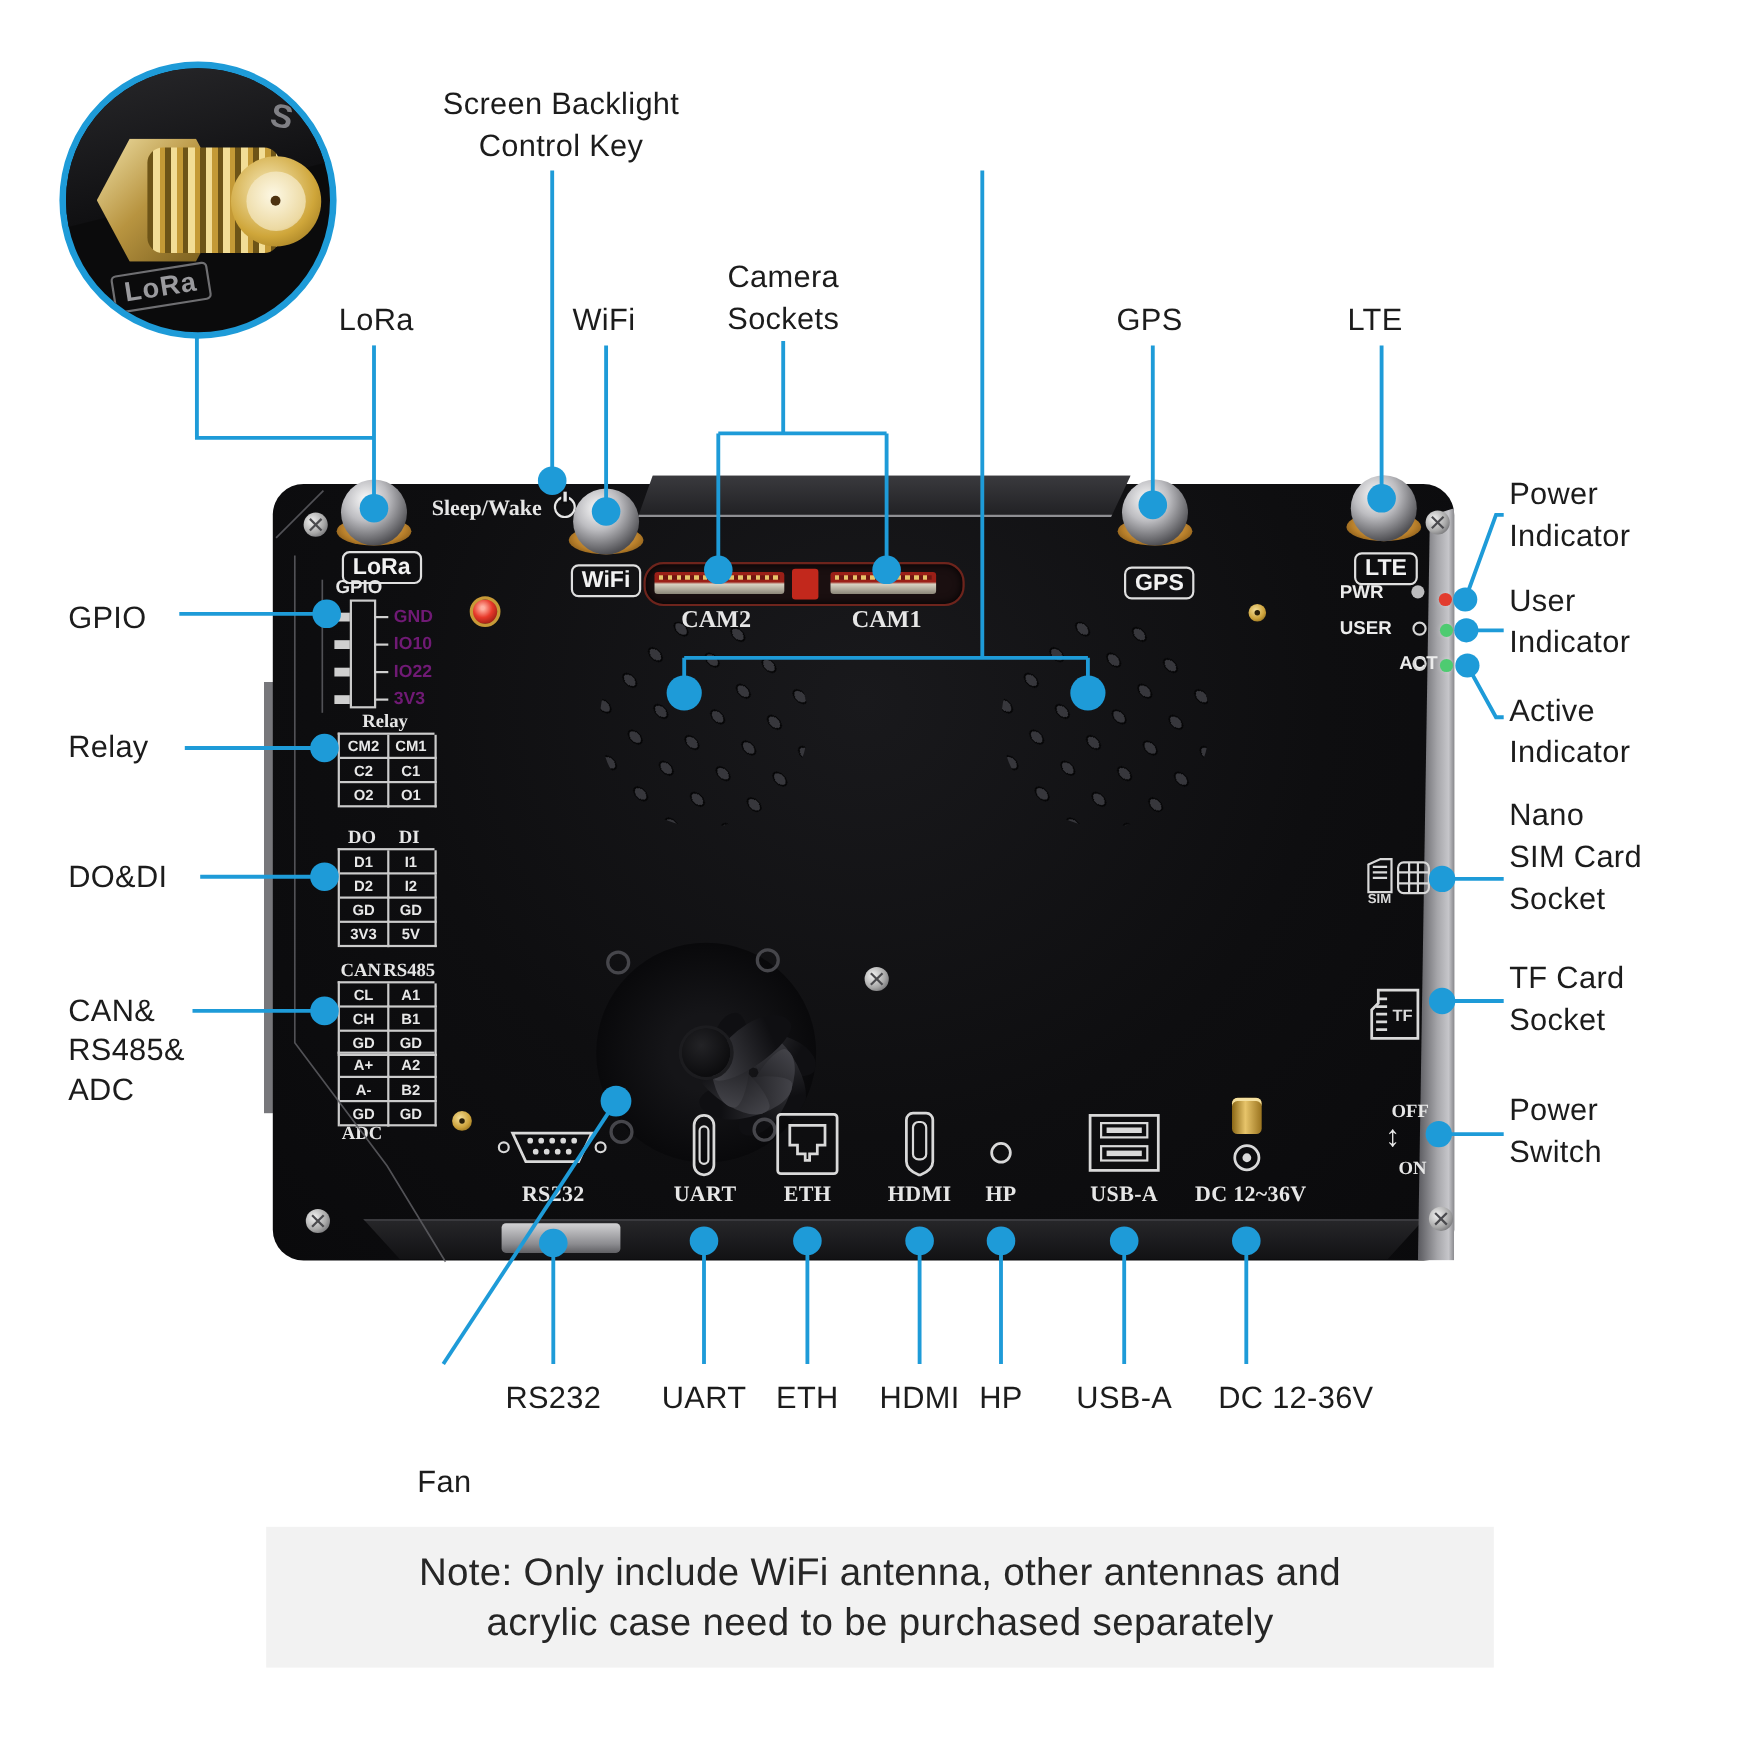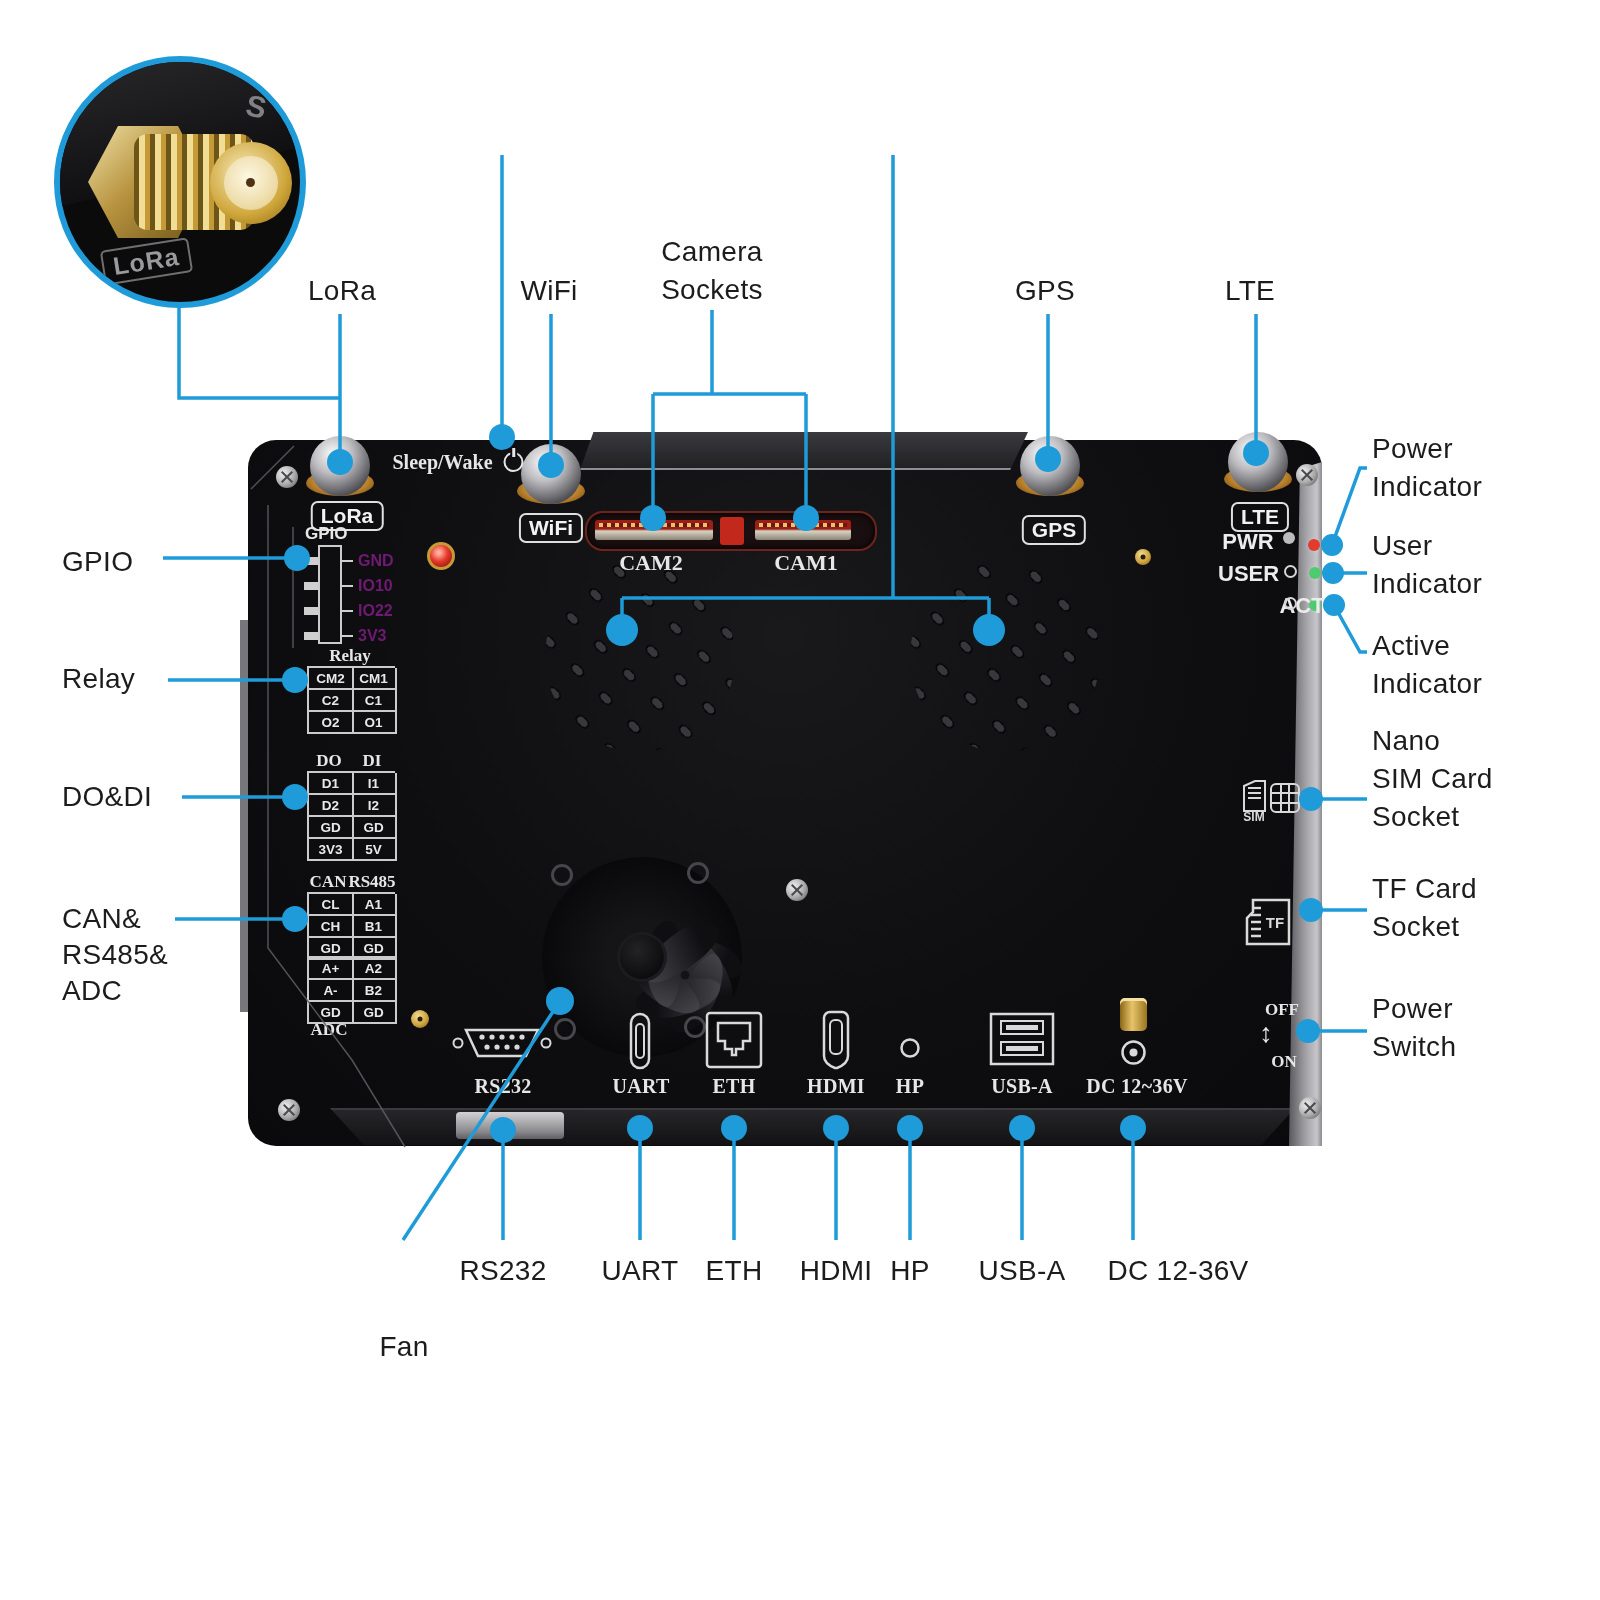--- a/index.html
+++ b/index.html
@@ -85,21 +85,21 @@
   .cell{width:43px;height:20px;border-right:2px solid #cbcbcb;border-bottom:2px solid #cbcbcb;
         display:flex;align-items:center;justify-content:center;
         font-size:13.5px;font-weight:bold;color:#e8e8e8;}
   
   .gbox{position:absolute;left:318px;top:545px;width:20px;height:95px;border:2px solid #cbcbcb;z-index:6;}
   .gpin{position:absolute;z-index:6;display:flex;align-items:center;}
   .stub{width:14px;height:8px;background:#cfcfcf;margin-right:22px;}
   .dash{width:13px;height:2px;background:#cfcfcf;margin-right:5px;}
   .gtxt{font-size:16px;font-weight:bold;color:#701a75;}
   
-  .indrow{position:absolute;z-index:6;width:60px;text-align:center;font-size:22px;font-weight:bold;color:#ececec;}
+  .indrow{position:absolute;z-index:6;width:60px;text-align:left;font-size:17px;font-weight:bold;color:#ececec;}
   .pwrdot{position:absolute;left:1283px;width:12px;height:12px;border-radius:50%;background:#bcbcbe;z-index:6;}
   .ringsm{position:absolute;left:1284px;width:9px;height:9px;border:2.5px solid #d6d6d6;border-radius:50%;z-index:6;}
   .updown{position:absolute;left:1266px;top:1018px;z-index:6;color:#e8e8e8;font-size:27px;transform:translateX(-50%);}
   
   .inset{position:absolute;left:54px;top:56px;width:240px;height:240px;border-radius:50%;
          border:6px solid var(--accent);background:#0b0b0c;overflow:hidden;z-index:50;}
   .inset .shade{position:absolute;left:-30px;top:-40px;width:320px;height:150px;transform:rotate(-14deg);
          background:linear-gradient(180deg,#2a2a2d,#101012);}
   .hex{position:absolute;left:28px;top:64px;width:120px;height:112px;
        clip-path:polygon(25% 0,75% 0,100% 50%,75% 100%,25% 100%,0 50%);
@@ -464,20 +464,24 @@
 
   <div class="inset">
     <div class="shade"></div>
     <div class="hex"></div>
     <div class="thread"></div>
     <div class="sface"></div>
     <div class="partial">S</div>
     <div class="etch">LoRa</div>
   </div>
 
+  <div class="co ctr" style="left:510px;top:76px;">
+    <div>Screen Backlight</div>
+      <div>Control Key</div>
+  </div>
   <div class="co ctr" style="left:712px;top:233px;">
     <div>Camera</div>
       <div>Sockets</div>
   </div>
   <div class="co ctr" style="left:342px;top:272px;">LoRa</div>
   <div class="co ctr" style="left:549px;top:272px;">WiFi</div>
   <div class="co ctr" style="left:1045px;top:272px;">GPS</div>
   <div class="co ctr" style="left:1250px;top:272px;">LTE</div>
 
   <div class="co" style="left:62px;top:543px;">GPIO</div>
@@ -517,14 +521,18 @@
 
   <div class="co ctr" style="left:404px;top:1328px;">Fan</div>
   <div class="co ctr" style="left:503px;top:1252px;">RS232</div>
   <div class="co ctr" style="left:640px;top:1252px;">UART</div>
   <div class="co ctr" style="left:734px;top:1252px;">ETH</div>
   <div class="co ctr" style="left:836px;top:1252px;">HDMI</div>
   <div class="co ctr" style="left:910px;top:1252px;">HP</div>
   <div class="co ctr" style="left:1022px;top:1252px;">USB-A</div>
   <div class="co ctr" style="left:1178px;top:1252px;">DC 12-36V</div>
 
+  <div class="note">
+    <div>Note: Only include WiFi antenna, other antennas and</div>
+    <div>acrylic case need to be purchased separately</div>
+  </div>
 
 </div>
 
 </body></html>

